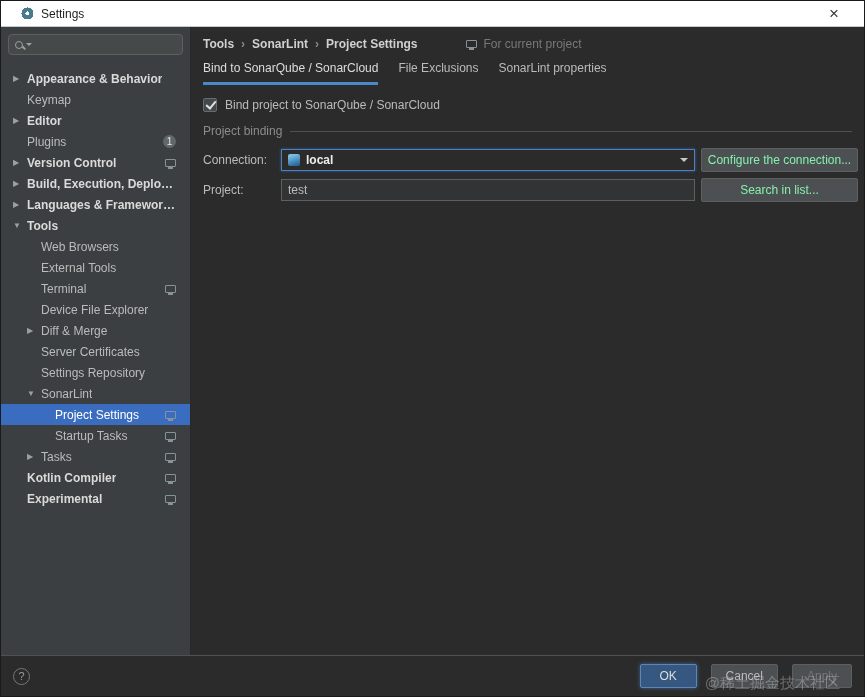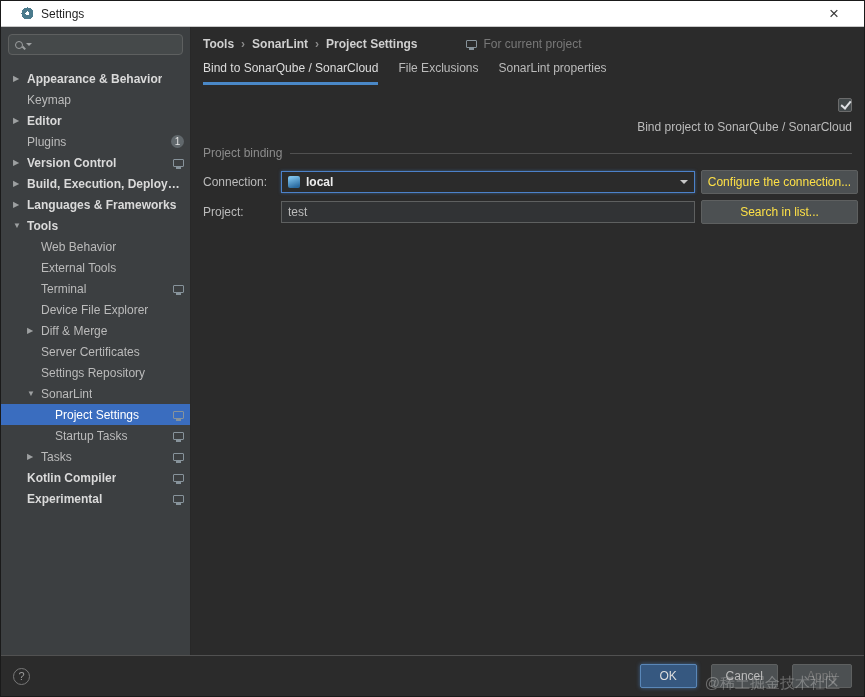--- a/index.html
+++ b/index.html
@@ -71,21 +71,21 @@
     border-top: 3px solid #9da0a1;
   }
   .search-input {
     flex: 1; min-width: 0; background: transparent; border: none; outline: none;
     color: #bbbbbb; font: inherit;
   }
 
   .tree { flex: 1; padding-top: 6px; overflow: hidden; }
   .tree-row {
     height: 21px; display: flex; align-items: center;
-    padding-right: 6px; cursor: default; white-space: nowrap;
+    padding-right: 14px; cursor: default; white-space: nowrap;
   }
   .tree-row.lv0 { padding-left: 12px; }
   .tree-row.lv1 { padding-left: 26px; }
   .tree-row.lv2 { padding-left: 40px; }
   .tree-row.selected { background: #3a6dbf; }
   .tree-row.selected .tree-label { color: #ffffff; }
   .arrow { width: 14px; flex: none; display: inline-flex; align-items: center; }
   .chev-right::before { content: "▶"; font-size: 8px; color: #9da0a1; }
   .chev-down::before  { content: "▼"; font-size: 8px; color: #9da0a1; }
   .tree-label { overflow: hidden; text-overflow: ellipsis; color: #bbbbbb; }
@@ -112,21 +112,21 @@
   .crumb { font-weight: bold; color: #d0d0d0; }
   .crumb-sep::before { content: "›"; color: #8a8a8a; font-weight: bold; }
   .scope-note {
     margin-left: 42px; display: flex; align-items: center; gap: 6px;
     color: #787878;
   }
   .tabs { display: flex; gap: 20px; margin-top: 10px; padding-left: 0; }
   .tab { padding-bottom: 7px; color: #bbbbbb; cursor: default; border-bottom: 3px solid transparent; }
   .tab.active { color: #dddddd; border-bottom-color: #4a88c7; }
 
-  .checkbox-row { margin-top: 13px; display: flex; align-items: flex-end; gap: 8px; flex-direction: column; }
+  .checkbox-row { margin-top: 13px; display: flex; align-items: center; gap: 8px; }
   .checkbox {
     width: 14px; height: 14px; flex: none; position: relative;
     background: #43494b; border: 1px solid #6b6b6b; border-radius: 2px;
   }
   .checkbox.checked::after {
     content: ""; position: absolute; left: 4px; top: 0px;
     width: 4px; height: 8px;
     border-right: 2px solid #dfe1e5; border-bottom: 2px solid #dfe1e5;
     transform: rotate(40deg);
   }
@@ -160,21 +160,21 @@
     border-top: 4px solid #c8c8c8;
   }
   .text-field {
     width: 414px; height: 22px; flex: none;
     background: #313335; border: 1px solid #5e6060;
     color: #bbbbbb; padding: 0 6px; font: inherit; outline: none;
   }
   .side-btn {
     width: 157px; height: 24px; margin-left: 6px; flex: none;
     background: #4c5052; border: 1px solid #5e6060; border-radius: 2px;
-    color: #fde047; font: inherit; font-size: 12px; cursor: default;
+    color: #86efac; font: inherit; font-size: 12px; cursor: default;
   }
 
   
   .bottom-bar {
     height: 41px; flex: none;
     background: #2b2b2b;
     border-top: 1px solid #515151;
     display: flex; align-items: center;
     padding: 0 12px;
   }
@@ -254,21 +254,21 @@
         <div class="tree-row lv0">
           <span class="arrow chev-right"></span>
           <span class="tree-label bold">Languages &amp; Frameworks</span>
         </div>
         <div class="tree-row lv0">
           <span class="arrow chev-down"></span>
           <span class="tree-label bold">Tools</span>
         </div>
         <div class="tree-row lv1">
           <span class="arrow"></span>
-          <span class="tree-label">Web Behavior</span>
+          <span class="tree-label">Web Browsers</span>
         </div>
         <div class="tree-row lv1">
           <span class="arrow"></span>
           <span class="tree-label">External Tools</span>
         </div>
         <div class="tree-row lv1">
           <span class="arrow"></span>
           <span class="tree-label">Terminal</span>
           <span class="monitor-icon"></span>
         </div>

